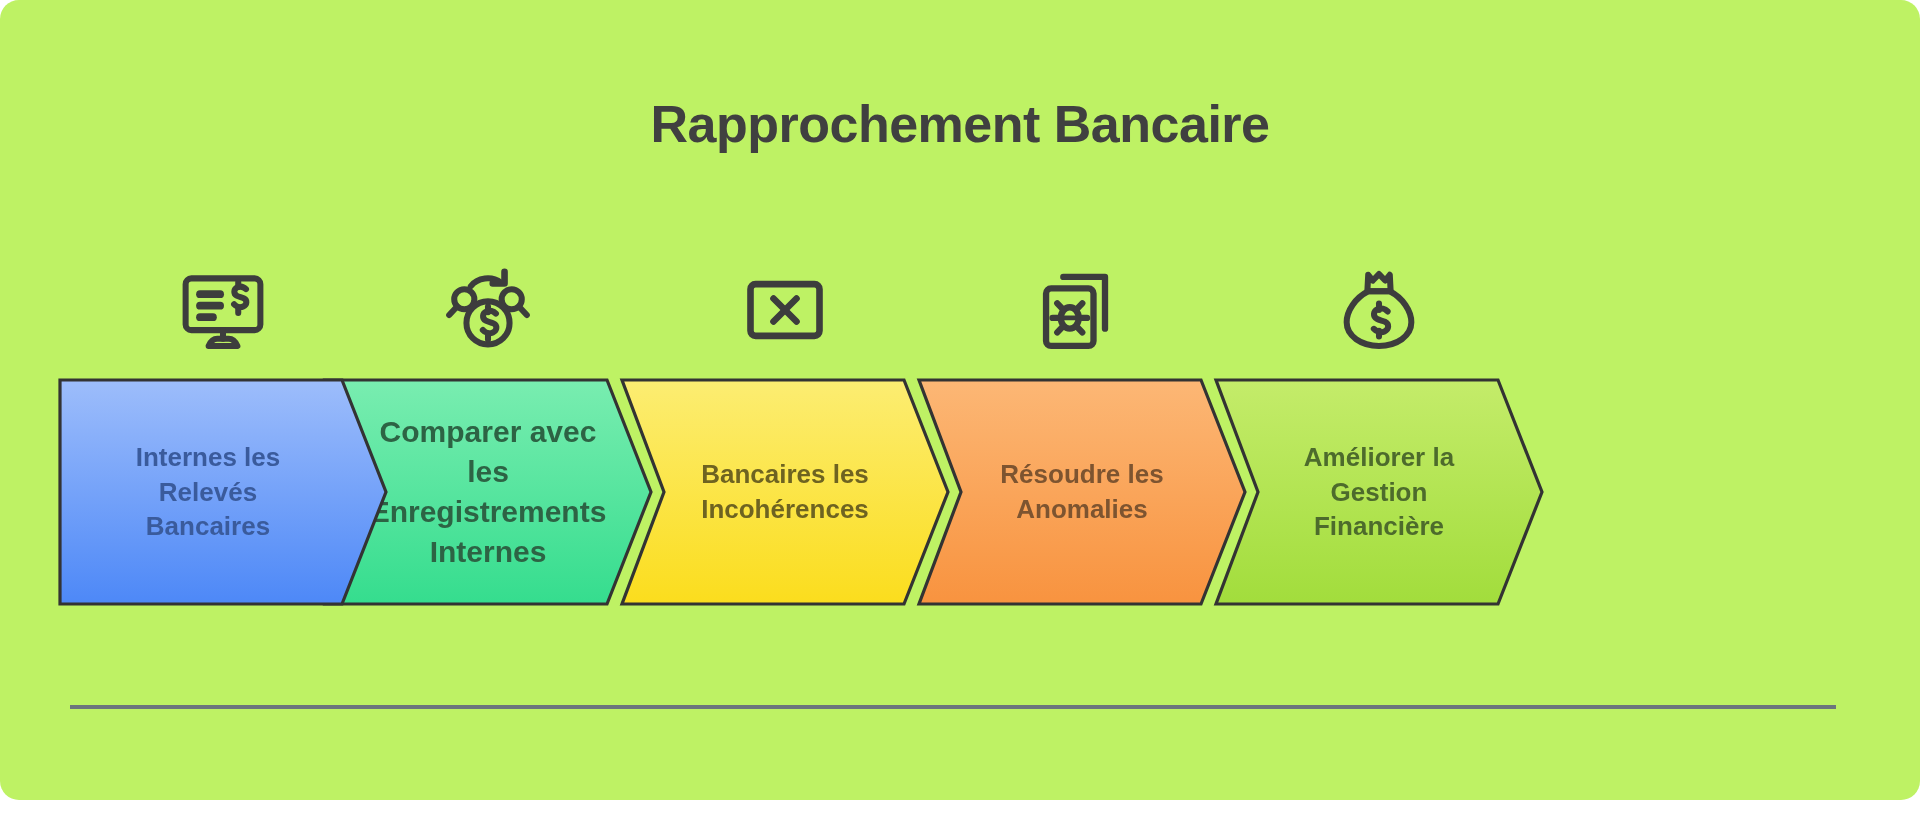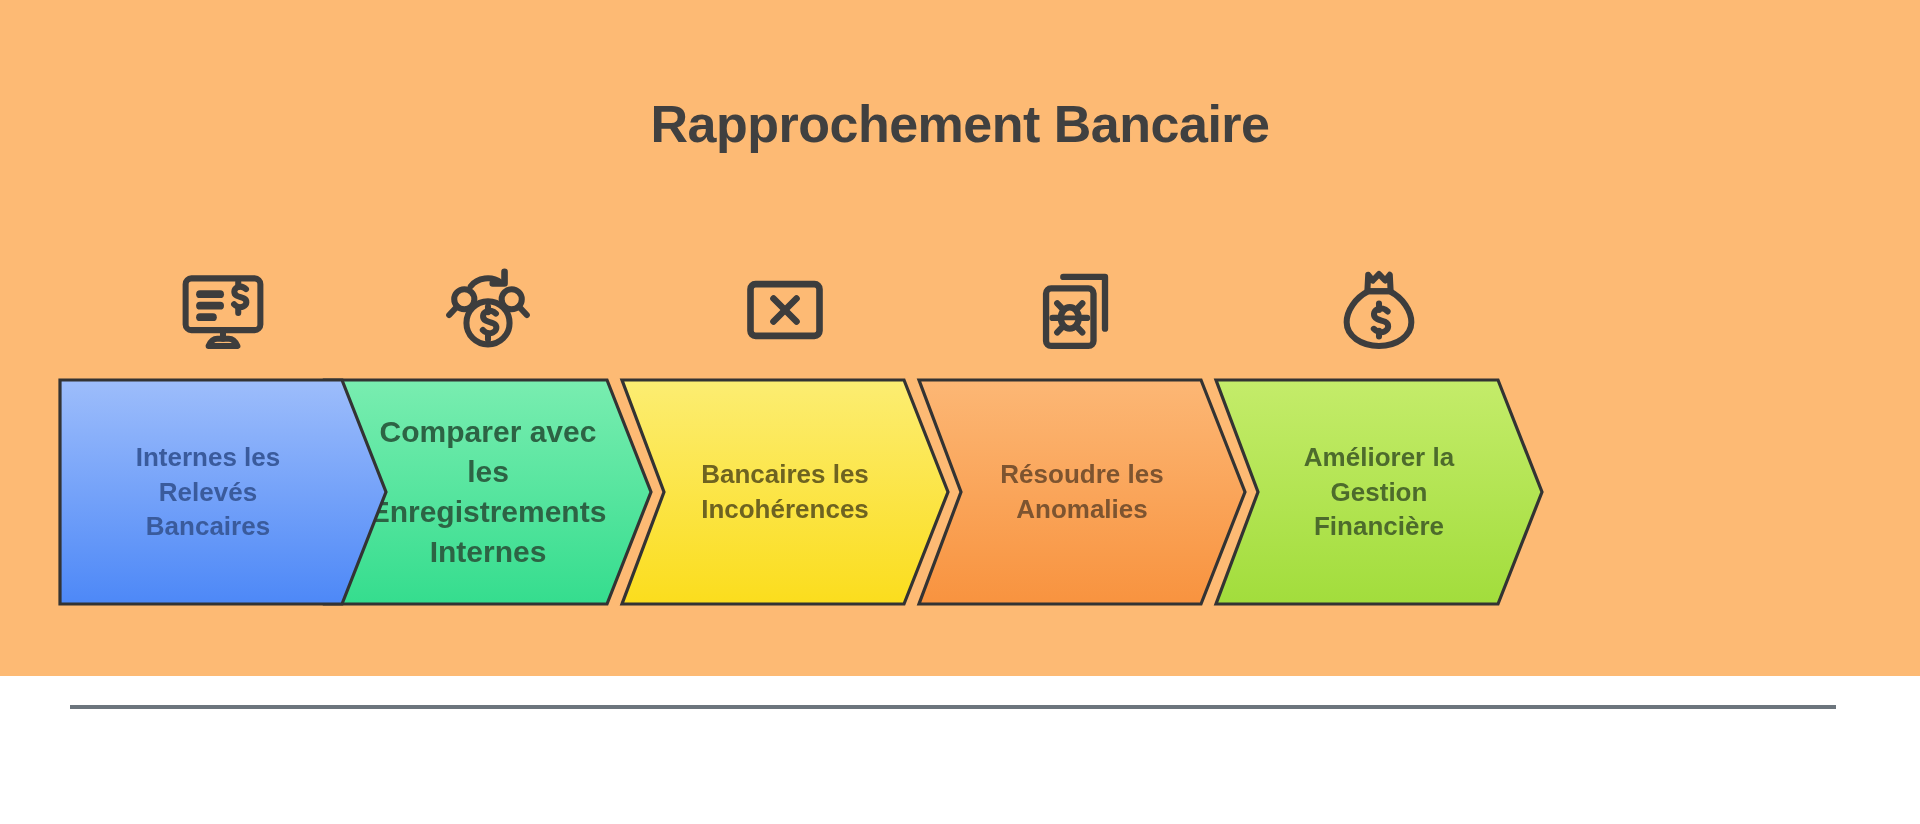--- a/index.html
+++ b/index.html
@@ -11,22 +11,23 @@
     width: 1920px;
     height: 824px;
     overflow: hidden;
     font-family: "Liberation Sans", sans-serif;
     position: relative;
   }
 
   #canvas {
     position: relative;
     width: 1920px;
-    height: 676px;
-    background: #fdba74;
+    height: 800px;
+    background: #bef264;
+    border-radius: 19px;
   }
 
   
   .page-title {
     position: absolute;
     left: 0;
     top: 98px;
     width: 1920px;
     text-align: center;
     font-size: 52px;

